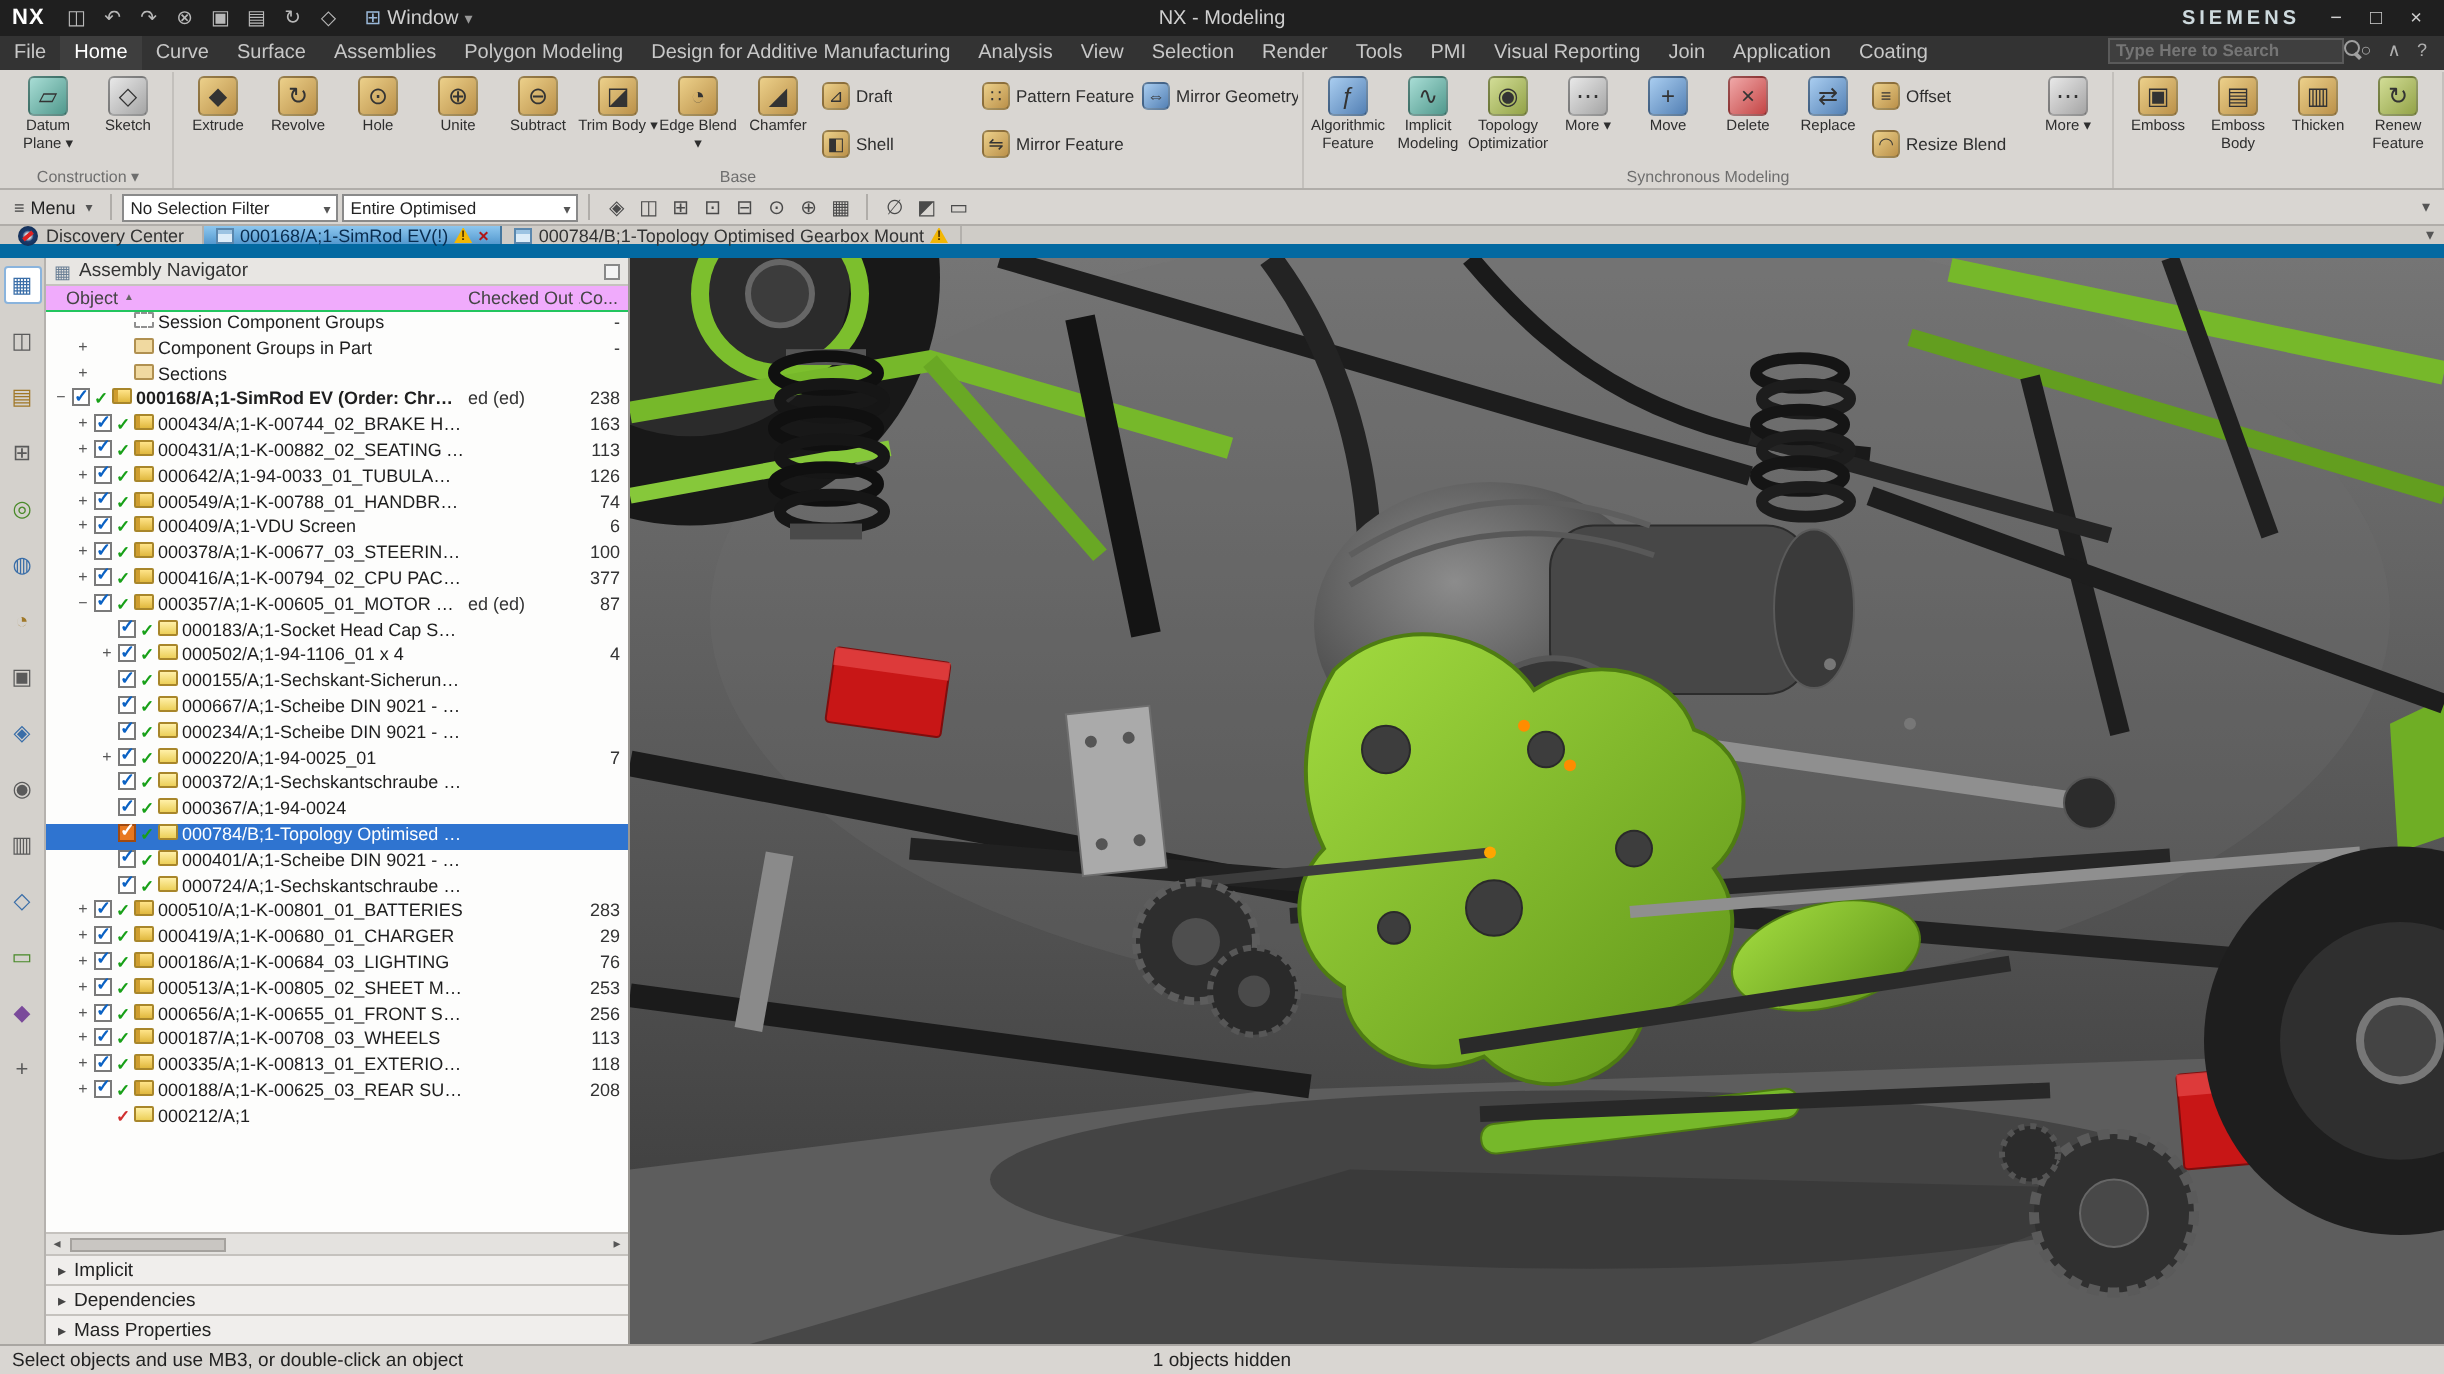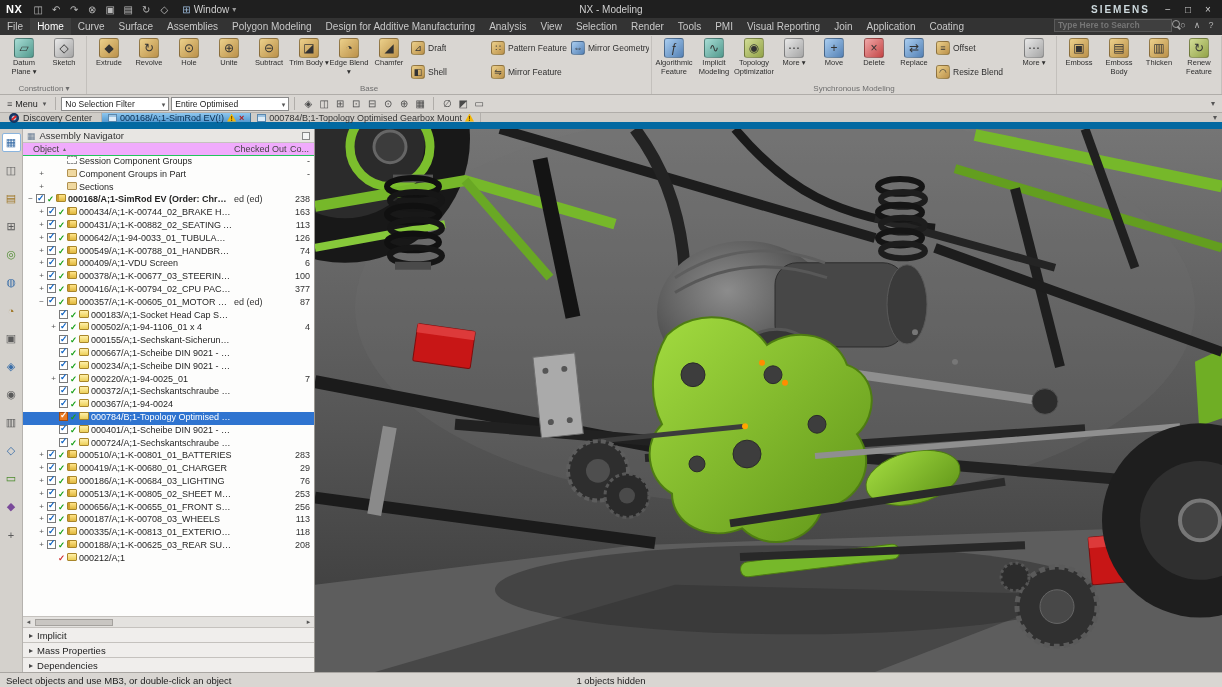--- a/index.html
+++ b/index.html
@@ -938,25 +938,25 @@
           </span>
         <span class="harrow">▸</span>
       </div>
       <div>
 
           <div class="npanel">
             <span>Implicit</span>
           </div>
 
           <div class="npanel">
+            <span>Dependencies</span>
+          </div>
+
+          <div class="npanel">
             <span>Mass Properties</span>
-          </div>
-
-          <div class="npanel">
-            <span>Dependencies</span>
           </div>
         </div>
     </div>
 
     <div class="viewport">
       <svg viewBox="0 0 907 548" preserveAspectRatio="none">
         <defs>
           <linearGradient id="bg" x1="0" y1="0" x2="0" y2="1">
             <stop offset="0" stop-color="#757575"></stop>
               <stop offset="0.55" stop-color="#555555"></stop>

